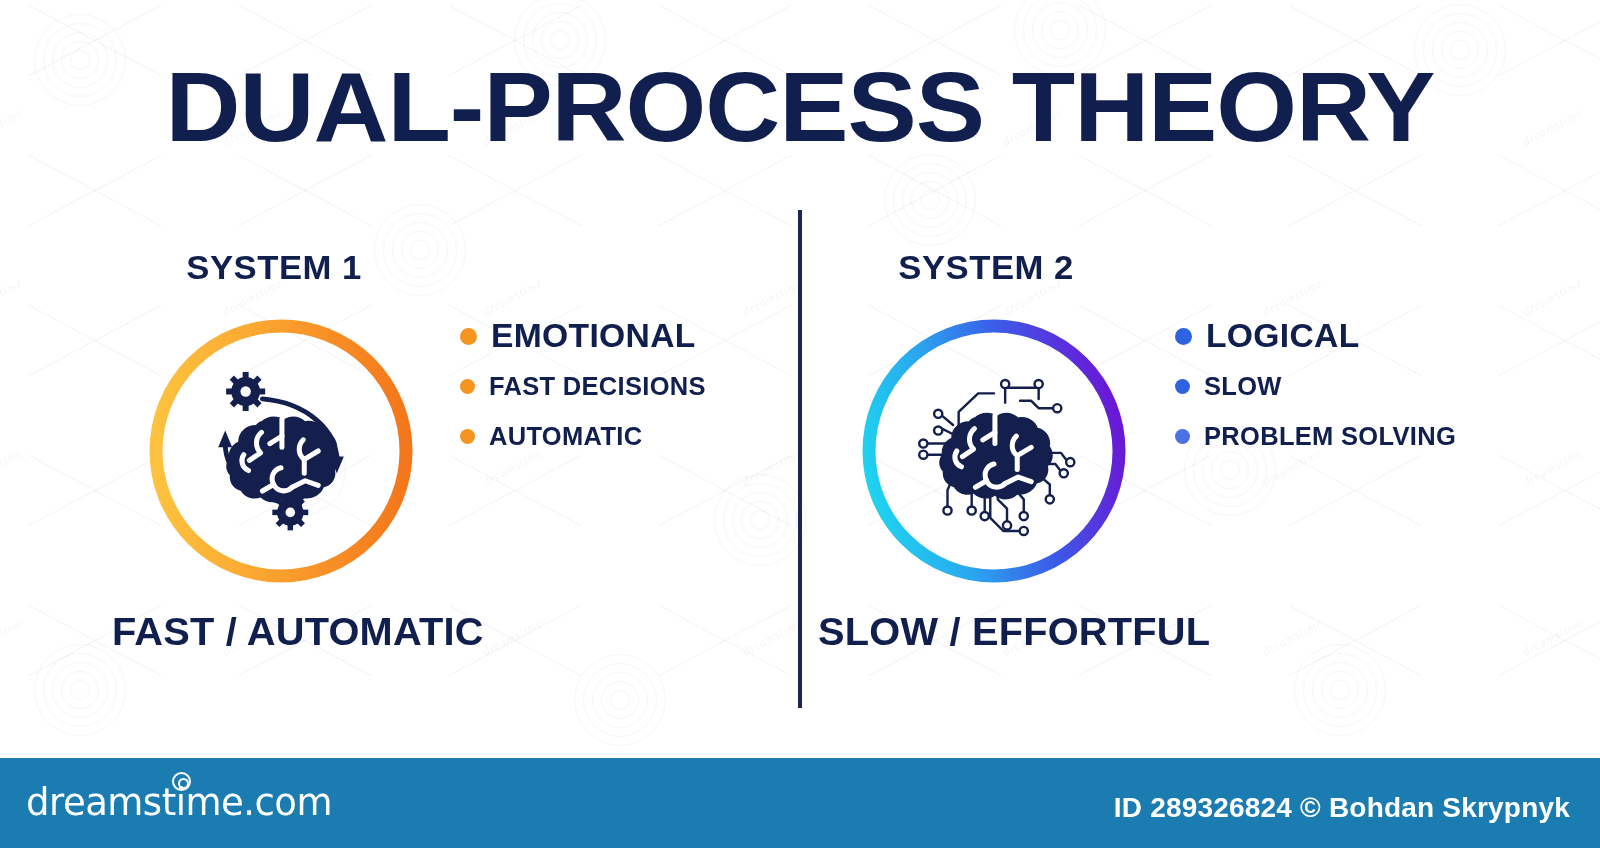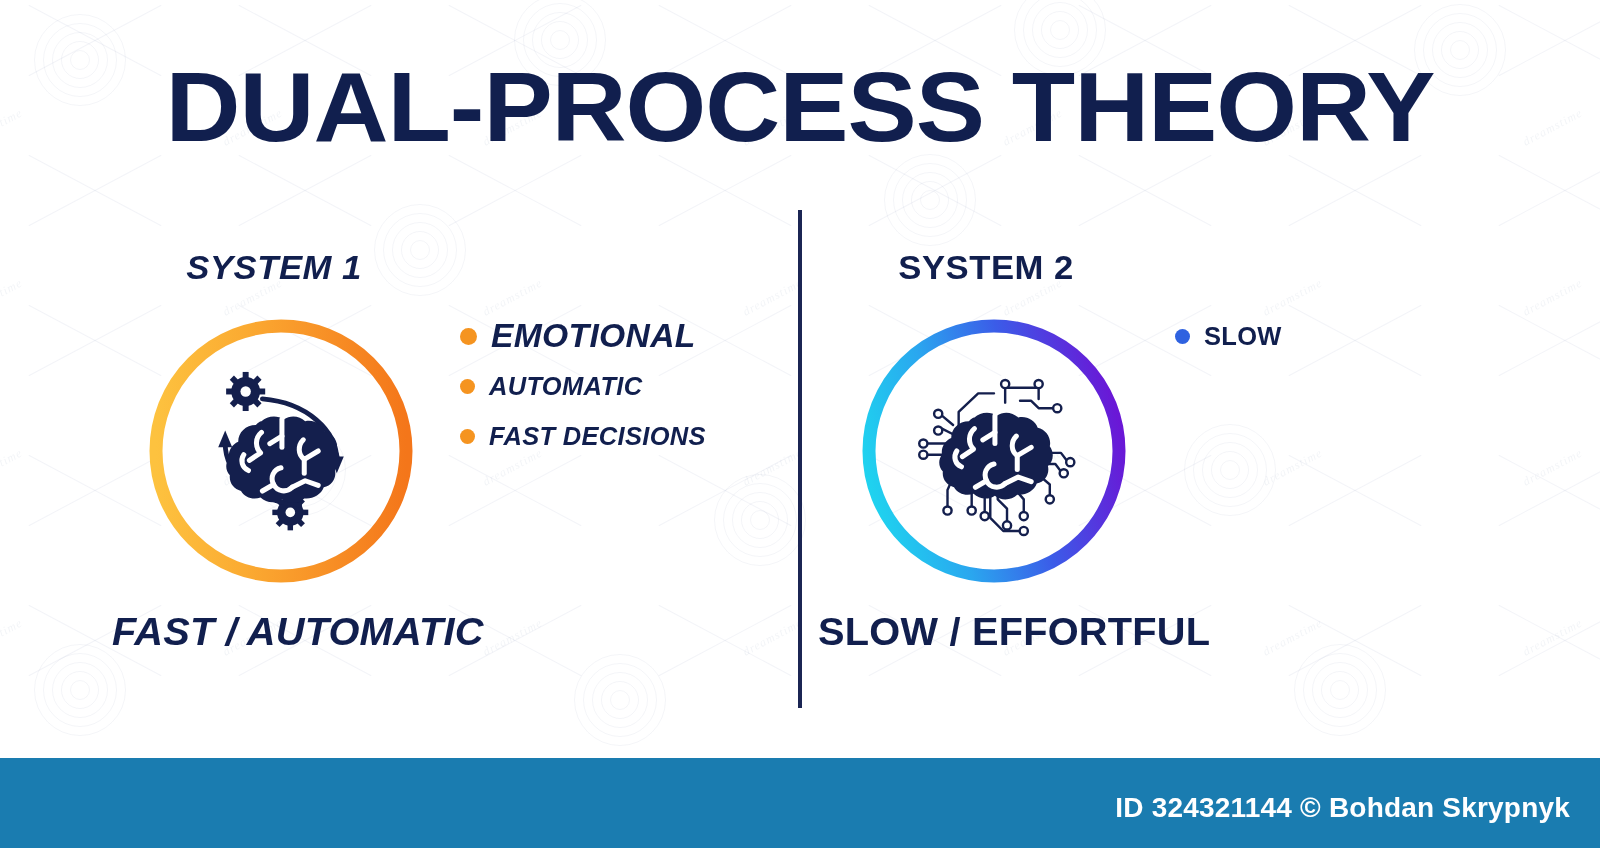--- a/index.html
+++ b/index.html
@@ -67,21 +67,21 @@
     z-index:10;
   }
 
   
   .panel {
     position:absolute;
     top:170px;
     height:520px;
     z-index:10;
   }
-  .panel-1 { left:60px;  width:720px;font-style:italic; }
+  .panel-1 { left:60px;  width:720px; }
   .panel-2 { left:810px; width:760px; }
 
   .sys-head {
     position:absolute;
     top:78px;
     font-weight:bold;
     font-size:34px;
     letter-spacing:.5px;
     color:#111f4e;
     transform:scaleX(1.02);
@@ -469,25 +469,25 @@
       </svg>
     </div>
 
     <div class="blist">
       <div class="bitem lead">
         <span class="bullet" style="background:#f59420"></span>
         <span class="blabel">EMOTIONAL</span>
       </div>
       <div class="bitem">
         <span class="bullet" style="background:#f59420"></span>
-        <span class="blabel">AUTOMATIC</span>
+        <span class="blabel">FAST DECISIONS</span>
       </div>
       <div class="bitem">
         <span class="bullet" style="background:#f59420"></span>
-        <span class="blabel">FAST DECISIONS</span>
+        <span class="blabel">AUTOMATIC</span>
       </div>
     </div>
 
     <div class="foot-label">FAST / AUTOMATIC</div>
   </div>
 
   <div class="panel panel-2">
 
     <div class="sys-head">SYSTEM 2</div>
 
@@ -572,26 +572,38 @@
             <path d="M100,114 C92,116 88,124 92,132 C96,140 106,141 112,135"></path>
             <path d="M112,135 L126,128 L140,133"></path>
             <path d="M92,132 L80,139"></path>
             <path d="M60,100 C56,106 58,114 65,117"></path>
           </g>
         </g>
       </svg>
     </div>
 
     <div class="blist">
+      <div class="bitem lead">
+        <span class="bullet" style="background:#2f62e0"></span>
+        <span class="blabel">LOGICAL</span>
+      </div>
       <div class="bitem">
         <span class="bullet" style="background:#2f62e0"></span>
         <span class="blabel">SLOW</span>
       </div>
+      <div class="bitem">
+        <span class="bullet" style="background:#4a72e4"></span>
+        <span class="blabel">PROBLEM SOLVING</span>
+      </div>
     </div>
 
     <div class="foot-label">SLOW / EFFORTFUL</div>
   </div>
 
   <div class="ds-bar">
-    <div class="ds-credit">ID 324321144 © Bohdan Skrypnyk</div>
+    <div class="ds-logo">
+      <span>dreamstime.com</span>
+      <span class="spiral-mark"></span>
+    </div>
+    <div class="ds-credit">ID 289326824 © Bohdan Skrypnyk</div>
   </div>
 
 </div>
 
 </body></html>

